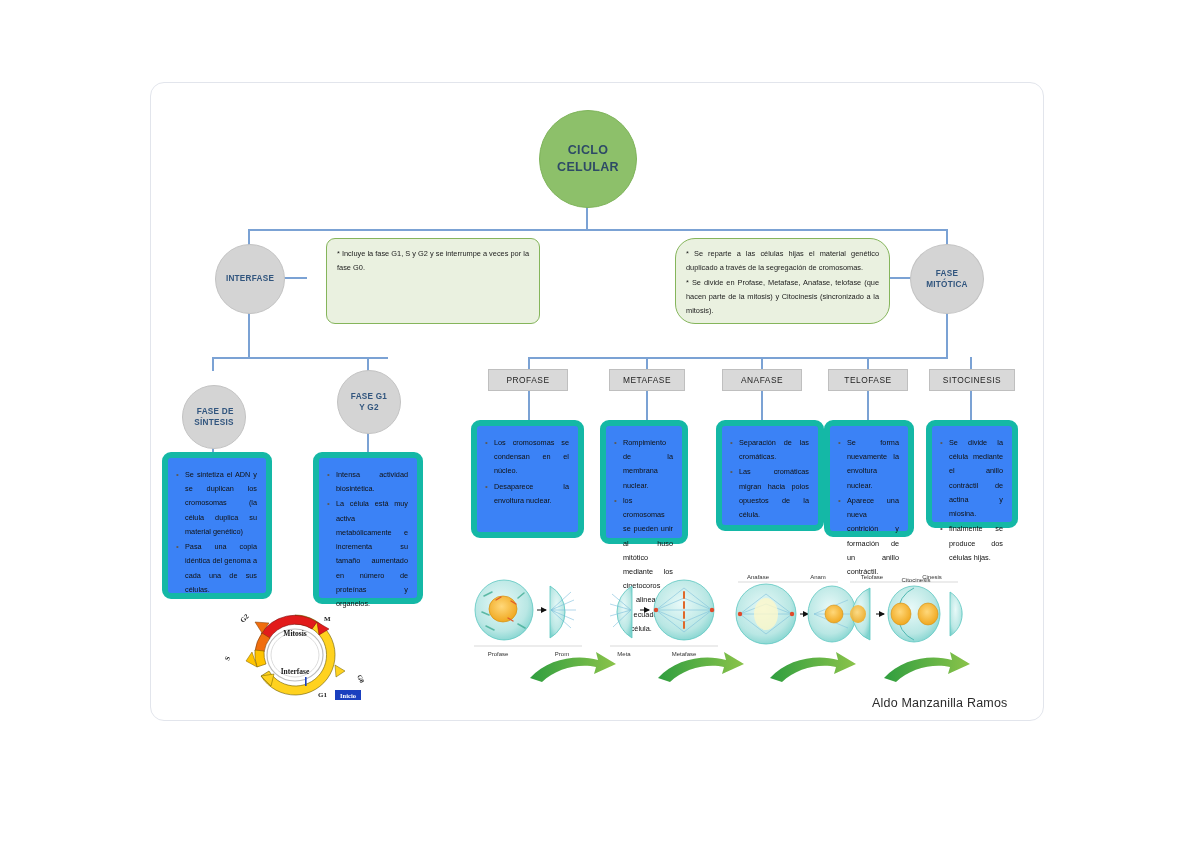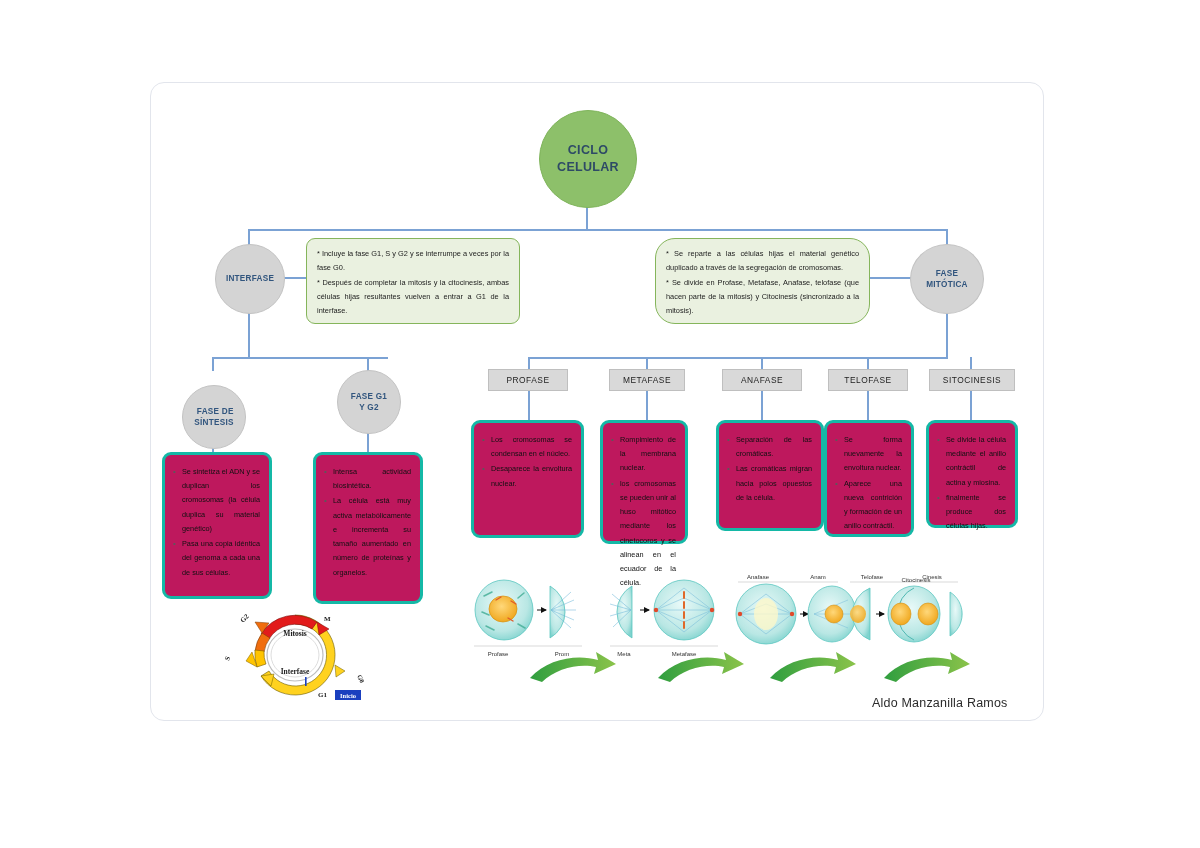--- a/index.html
+++ b/index.html
@@ -49,30 +49,31 @@
   #node-sintesis{left:182px;top:385px;width:62px;height:62px;text-align:right;}
   #node-g1g2{left:337px;top:370px;width:62px;height:62px;}
 
   
   .infobox{
     position:absolute;
     background:#EAF1E0;border:1px solid #85B55B;border-radius:9px;
     color:#1b1b1b;font-size:7.4px;line-height:1.85;
     padding:8px 10px;box-sizing:border-box;
     text-align:justify;
+    margin-left:20px;
   }
   .infobox p{margin:0 0 2px 0;text-align:justify;}
   .infobox p:last-child{margin-bottom:0;}
   #box-interfase{left:306px;top:238px;width:214px;height:86px;}
   #box-mitotica{left:655px;top:238px;width:215px;height:86px;border-radius:20px;}
 
   
   .bulletbox{
     position:absolute;
-    background:#be185d;border:3px solid #14b8a6;border-radius:9px;
+    background:#3b82f6;border:6px solid #14b8a6;border-radius:9px;
     padding:10px 9px 8px 8px;box-sizing:border-box;
     font-size:7.3px;line-height:1.95;color:#111;
   }
   .bulletbox ul{margin:0;padding:0;list-style:none;}
   .bulletbox li{
     position:relative;padding-left:9px;margin:0 0 1px 0;
     text-align:justify;
   }
   .bulletbox li:before{
     content:"\2022";position:absolute;left:0;top:-1px;
@@ -157,21 +158,20 @@
   </div>
 
   <div class="ellipse" id="node-interfase">
     <div>
         <span>INTERFASE</span>
       </div>
   </div>
 
   <div class="infobox" id="box-interfase">
     <p>*  Incluye la fase G1, S y G2 y se interrumpe a veces por la fase G0.</p>
-    <p>*   Después  de  completar  la  mitosis  y  la citocinesis,  ambas  células  hijas  resultantes vuelven a entrar a G1 de la interfase.</p>
   </div>
 
   <div class="ellipse" id="node-sintesis">
     <div>
       <span>FASE DE</span>
       <span>SÍNTESIS</span>
     </div>
   </div>
 
   <div class="ellipse" id="node-g1g2">

